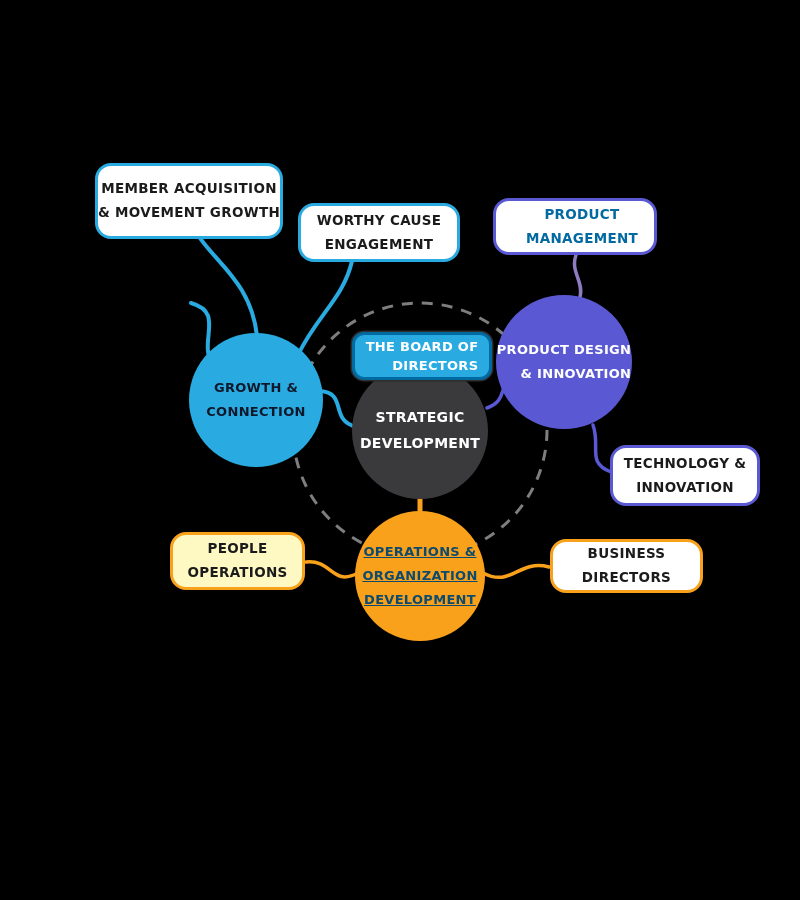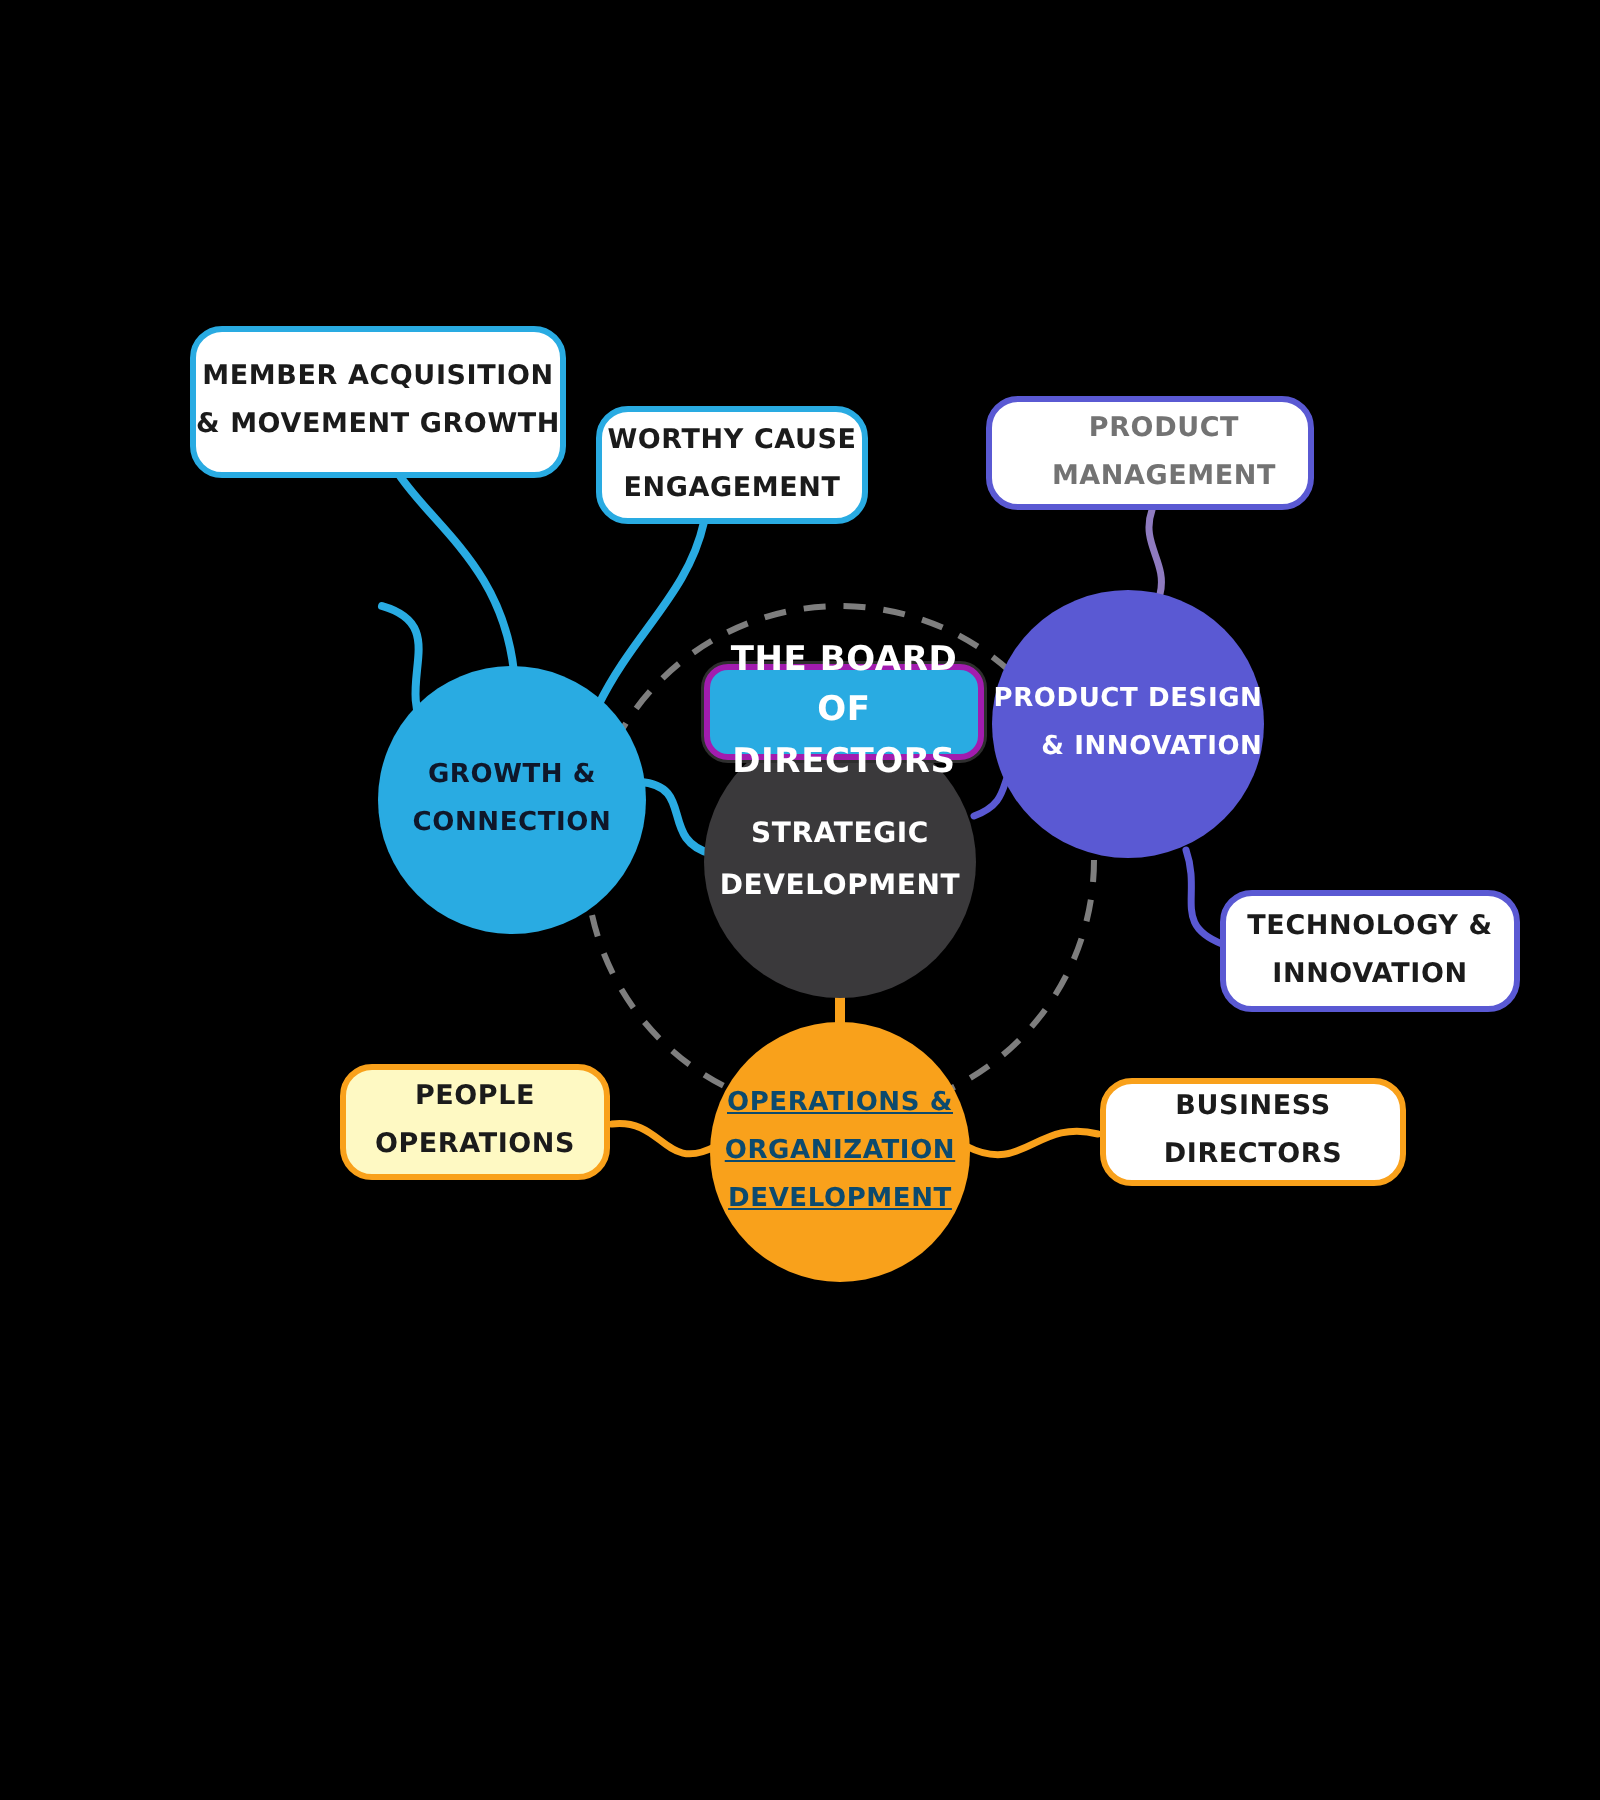--- a/index.html
+++ b/index.html
@@ -17,27 +17,28 @@
   }
   .leaf{
     border-radius:16px;border:3px solid;
     font-size:13.5px;line-height:1.75;cursor:pointer;
   }
   .circle{
     border-radius:50%;
     font-size:13px;line-height:1.85;cursor:pointer;
   }
   .badge{
-    z-index:3;border-radius:12px;border:3px solid #a21caf;
-    font-size:17px;line-height:1.5;cursor:pointer;
+    z-index:3;border-radius:12px;border:3px solid #0369a1;
+    font-size:13px;line-height:1.5;cursor:pointer;
     box-shadow:0 0 0 1.5px #2e2e2e;
+    text-align:right;
   }
   
   .pos-member{left:95px;top:142px;width:188px;height:76px;}
-  .pos-worthy{left:298px;top:203px;width:136px;height:59px;}
+  .pos-worthy{left:298px;top:203px;width:162px;height:59px;}
   .pos-brand{left:8px;top:265px;width:184px;height:75px;}
   .pos-pm{left:493px;top:198px;width:164px;height:57px;}
   .pos-tech{left:610px;top:445px;width:150px;height:61px;}
   .pos-people{left:170px;top:532px;width:135px;height:58px;}
   .pos-biz{left:550px;top:539px;width:153px;height:54px;}
   .pos-growth{left:189px;top:333px;width:134px;height:134px;}
   .pos-product{left:496px;top:295px;width:136px;height:134px;text-align:right;}
   .pos-center{left:352px;top:363px;width:136px;height:136px;font-size:14px;}
   .pos-operations{left:355px;top:511px;width:130px;height:130px;}
   .pos-badge{left:352px;top:332px;width:140px;height:48px;}
@@ -65,21 +66,21 @@
     <path d="M483,573 C512,588 518,559 549,567" fill="none" stroke-width="3.5" stroke-linecap="round" stroke="#F9A11B"></path>
   </svg>
 
   <div class="node leaf pos-member" style="background: rgb(255, 255, 255); border-color: rgb(41, 171, 226); color: rgb(27, 27, 27); margin-top: 21px;">MEMBER ACQUISITION
 &amp; MOVEMENT GROWTH</div>
 
   <div class="node leaf pos-worthy" style="background: rgb(255, 255, 255); border-color: rgb(41, 171, 226); color: rgb(27, 27, 27);">WORTHY CAUSE
 ENGAGEMENT</div>
 
 
-  <div class="node leaf pos-pm" style="background: rgb(255, 255, 255); border-color: rgb(90, 89, 211); color: #737373; padding-left: 14px;">PRODUCT
+  <div class="node leaf pos-pm" style="background: rgb(255, 255, 255); border-color: rgb(90, 89, 211); color: #0369a1; padding-left: 14px;">PRODUCT
 MANAGEMENT</div>
 
   <div class="node leaf pos-tech" style="background: rgb(255, 255, 255); border-color: rgb(90, 89, 211); color: rgb(27, 27, 27);">TECHNOLOGY &amp;
 INNOVATION</div>
 
   <div class="node leaf pos-people" style="background: #fef9c3; border-color: rgb(249, 161, 27); color: rgb(27, 27, 27);">PEOPLE
 OPERATIONS</div>
 
   <div class="node leaf pos-biz" style="background: rgb(255, 255, 255); border-color: rgb(249, 161, 27); color: rgb(27, 27, 27);">BUSINESS
 DIRECTORS</div>

